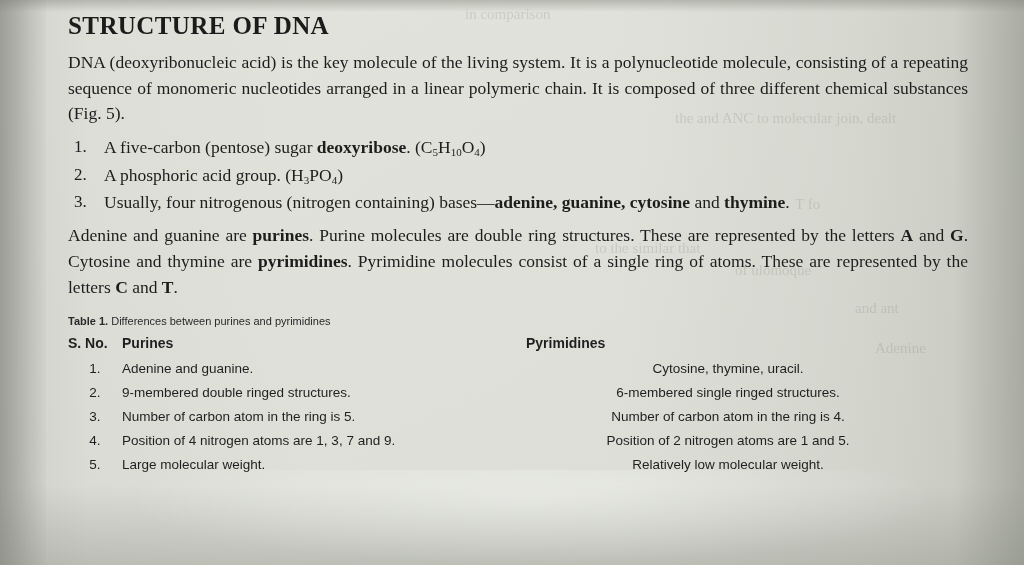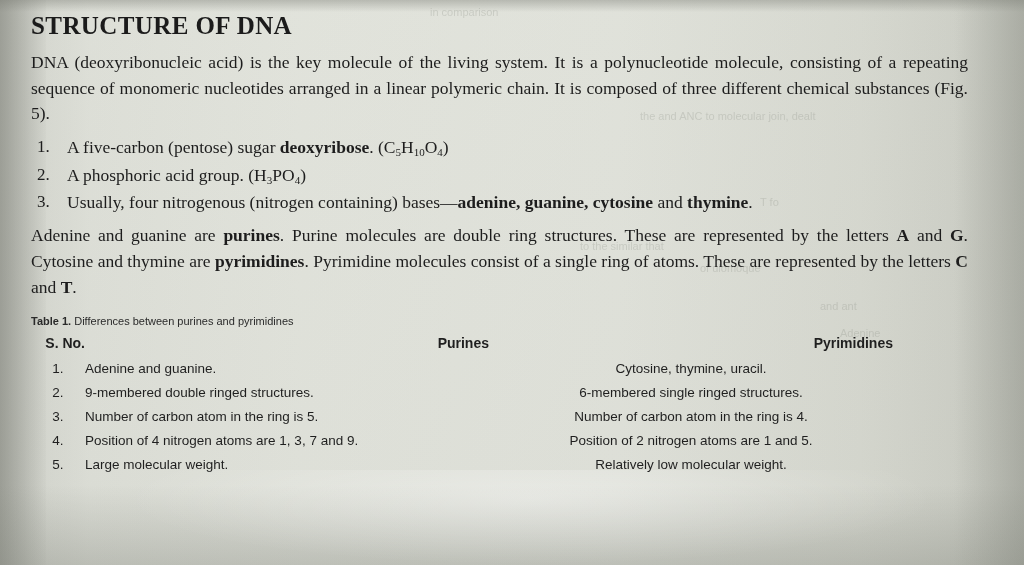--- a/index.html
+++ b/index.html
@@ -42,29 +42,30 @@
     right: 0; top: 0; width: 70px; height: 565px;
     background: linear-gradient(270deg, rgba(125,128,119,0.40), rgba(150,152,144,0));
   }
   .shade.s5 {
     left: 120px; top: 470px; width: 820px; height: 95px;
     background: radial-gradient(ellipse at 50% 30%, rgba(255,255,255,0.35), rgba(255,255,255,0) 70%);
   }
   .ghost {
     position: absolute;
     color: rgba(110,115,105,0.20);
-    font-size: 11px;
-    font-family: Liberation Sans, sans-serif;
+    font-size: 15px;
+    font-family: Liberation Serif, serif;
     white-space: nowrap;
     pointer-events: none;
+    margin-left: 35px;
   }
 
   .content {
     position: relative;
-    padding: 6px 56px 0 31px;
+    padding: 6px 56px 0 68px;
   }
 
   h1.title {
     margin: 6px 0 10px 0;
     font-size: 25px;
     font-weight: bold;
     letter-spacing: 0.4px;
     color: #1b1b1b;
     font-family: "Liberation Serif", serif;
   }
@@ -118,21 +119,21 @@
     border-collapse: collapse;
     margin-top: 5px;
     font-family: "Liberation Sans", sans-serif;
     font-size: 13.5px;
     color: #1f1f1f;
   }
   table.diff th {
     font-weight: bold;
     font-size: 14px;
     padding: 3px 0 6px 0;
-    text-align: right;
+    text-align: left;
   }
   table.diff td {
     padding: 4px 0 5px 0;
     vertical-align: top;
   }
   td.c-sno { width: 54px; text-align: center; }
   td.c-pur { width: 404px; padding-left: 34px; }
   td.c-pyr { width: 404px; padding-left: 46px; text-align: center; }
   th.h-sno { width: 54px; font-size: 13px; }
   th.h-pur { width: 404px; }
@@ -143,25 +144,25 @@
 
 <div class="page">
   <div class="shade s1"></div>
   <div class="shade s2"></div>
   <div class="shade s3"></div>
   <div class="shade s4"></div>
   <div class="shade s5"></div>
 
   <div class="ghost" style="left:430px; top:6px;">in comparison</div>
   <div class="ghost" style="left:640px; top:110px;">the and ANC to molecular join, dealt</div>
-  <div class="ghost" style="left:580px; top:240px;text-align:center;">to the similar that</div>
+  <div class="ghost" style="left:560px; top:240px;text-align:center;">to the similar that</div>
   <div class="ghost" style="left:820px; top:300px;">and ant</div>
   <div class="ghost" style="left:700px; top:262px;">of ulomoque</div>
   <div class="ghost" style="left:760px; top:196px;">T fo</div>
-  <div class="ghost" style="left:840px; top:327px;">Adenine</div>
+  <div class="ghost" style="left:840px; top:340px;">Adenine</div>
 
   <div class="content">
 
     <h1 class="title">STRUCTURE OF DNA</h1>
 
     <p class="para">DNA (deoxyribonucleic acid) is the key molecule of the living system. It is a polynucleotide molecule, consisting of a repeating sequence of monomeric nucleotides arranged in a linear polymeric chain. It is composed of three different chemical substances (Fig. 5).</p>
 
     <ul class="numlist">
       <li>
         <span class="num">1.</span>

